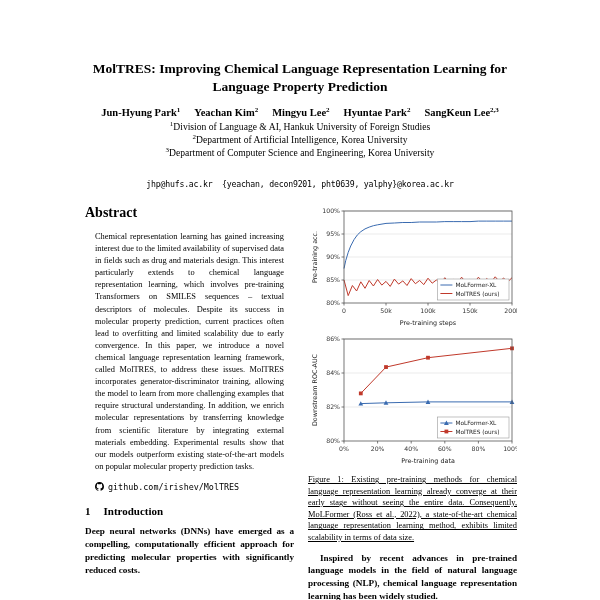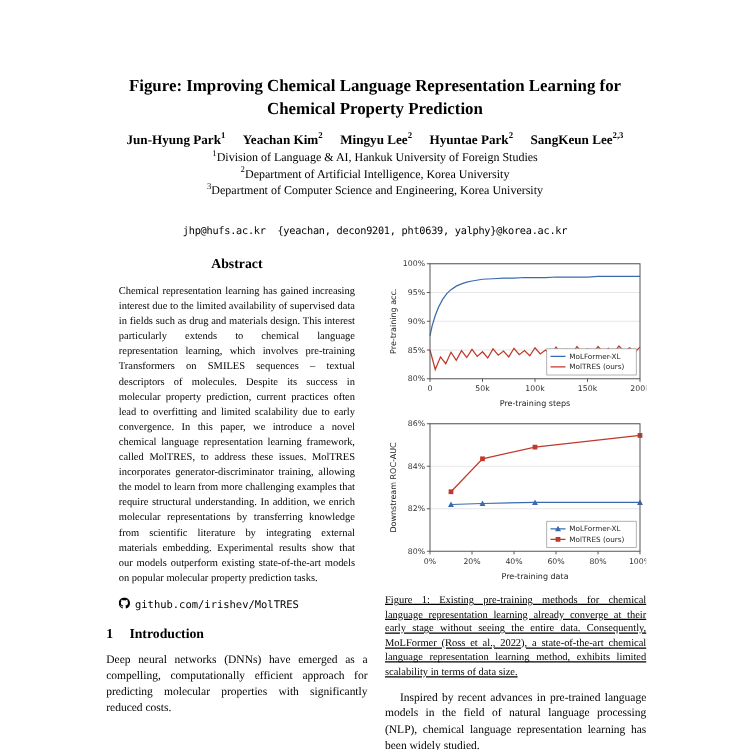--- a/index.html
+++ b/index.html
@@ -11,43 +11,43 @@
   .title { font-weight:bold; font-size:13.5px; line-height:1.35; }
   .authors { margin-top:11px; font-weight:bold; font-size:10.5px; }
   .authors .author { margin:0 7px; white-space:nowrap; }
   sup { font-size:7px; vertical-align:super; line-height:0; }
   .affils { margin-top:3px; font-size:9.6px; line-height:1.32; }
   .emails { margin-top:20px; font-family:"DejaVu Sans Mono", monospace; font-size:8.2px; white-space:pre; letter-spacing:-0.2px; }
 
   .columns { position:absolute; top:200px; left:85px; width:432px; display:flex; gap:14px; }
   .col { width:209px; }
 
-  .abstract-heading { text-align:center; font-weight:bold; font-size:11px; margin-top:5px; margin-bottom:10px; }
+  .abstract-heading { font-weight:bold; font-size:14px; margin-top:5px; margin-bottom:10px; }
   .abstract-body { padding:0 10px; font-size:8.4px; line-height:1.44; text-align:justify; }
   .repo-row { padding:0 10px; margin-top:9px; display:flex; align-items:flex-start; gap:4px; }
   .repo-link { font-family:"DejaVu Sans Mono", monospace; font-size:8.4px; color:#000; text-decoration:none; }
   .gh-icon svg { display:block; }
   .section-heading { margin-top:13px; font-weight:bold; font-size:11px; }
   .section-heading .sec-num { margin-right:13px; }
-  .body-text { margin-top:8px; font-size:9.2px; line-height:1.4; text-align:justify; }
+  .body-text { margin-top:8px; font-size:9.2px; line-height:1.4; text-align:justify;font-weight:bold; }
   .indent { text-indent:12px; }
 
   figure { margin:0; }
   .chart { display:block; margin-top:6px; font-family:"DejaVu Sans", sans-serif; }
   .caption { margin-top:8px; font-size:8.4px; line-height:1.38; text-align:justify;text-decoration:underline; }
 </style>
 </head>
 <body>
 
 <div class="page">
 
   <header class="header">
     <div class="title">
-      <div>Figure: Improving Chemical Language Representation Learning for</div>
-      <div>Chemical Property Prediction</div>
+      <div>MolTRES: Improving Chemical Language Representation Learning for</div>
+      <div>Language Property Prediction</div>
     </div>
     <div class="authors"><span class="author"><span>Jun-Hyung Park</span><sup>1</sup></span><span class="author"><span>Yeachan Kim</span><sup>2</sup></span><span class="author"><span>Mingyu Lee</span><sup>2</sup></span><span class="author"><span>Hyuntae Park</span><sup>2</sup></span><span class="author"><span>SangKeun Lee</span><sup>2,3</sup></span></div>
     <div class="affils">
         <div><sup>1</sup><span>Division of Language &amp; AI, Hankuk University of Foreign Studies</span></div>
         <div><sup>2</sup><span>Department of Artificial Intelligence, Korea University</span></div>
         <div><sup>3</sup><span>Department of Computer Science and Engineering, Korea University</span></div>
       </div>
     <div class="emails">jhp@hufs.ac.kr  {yeachan, decon9201, pht0639, yalphy}@korea.ac.kr</div>
   </header>
 

